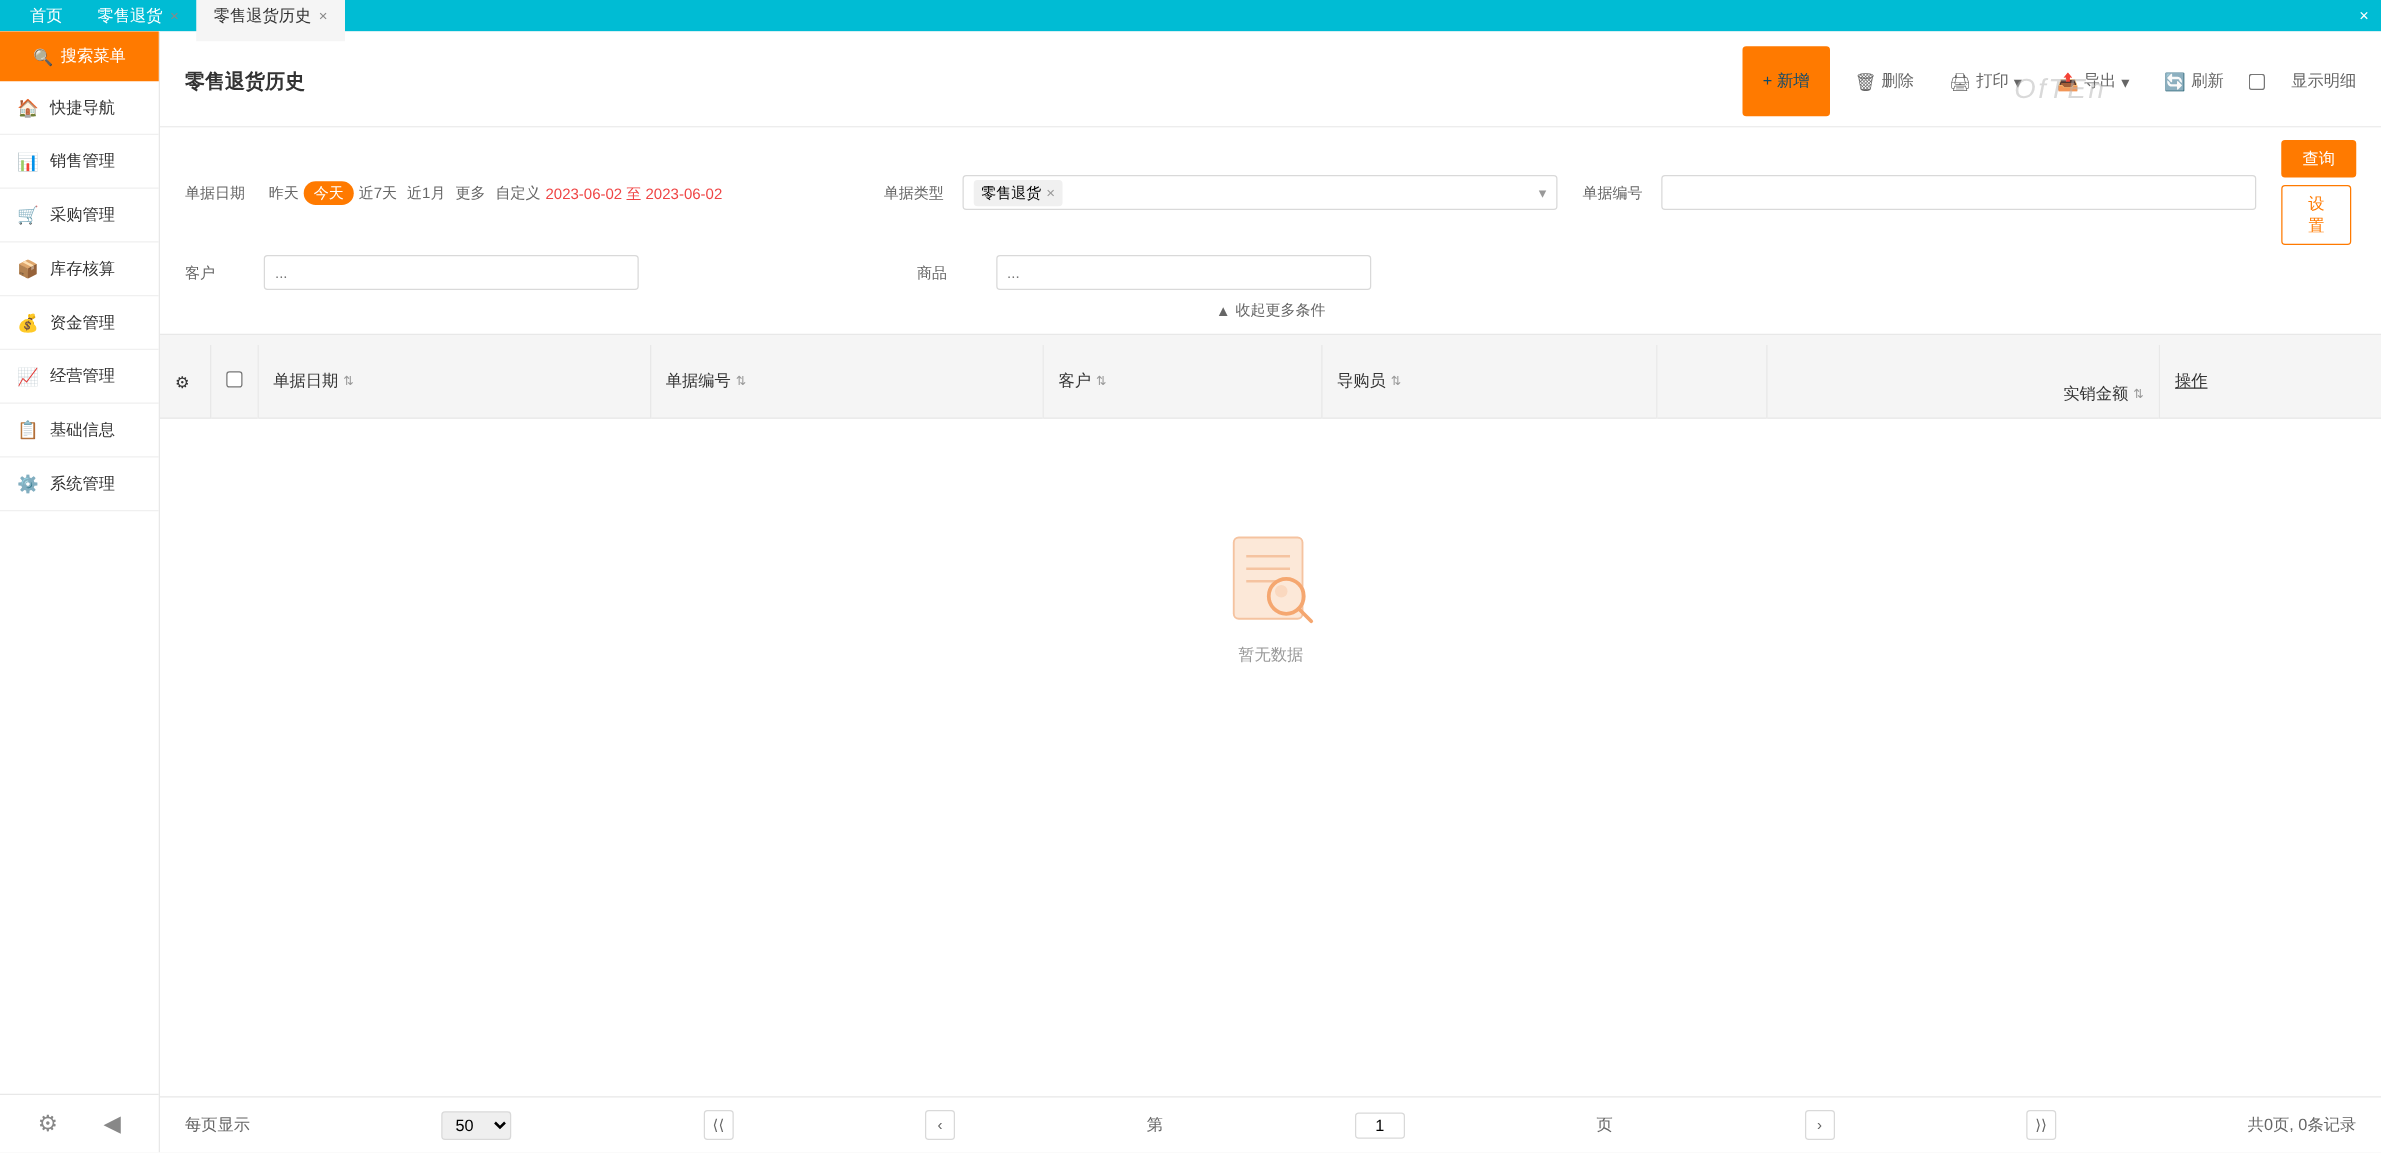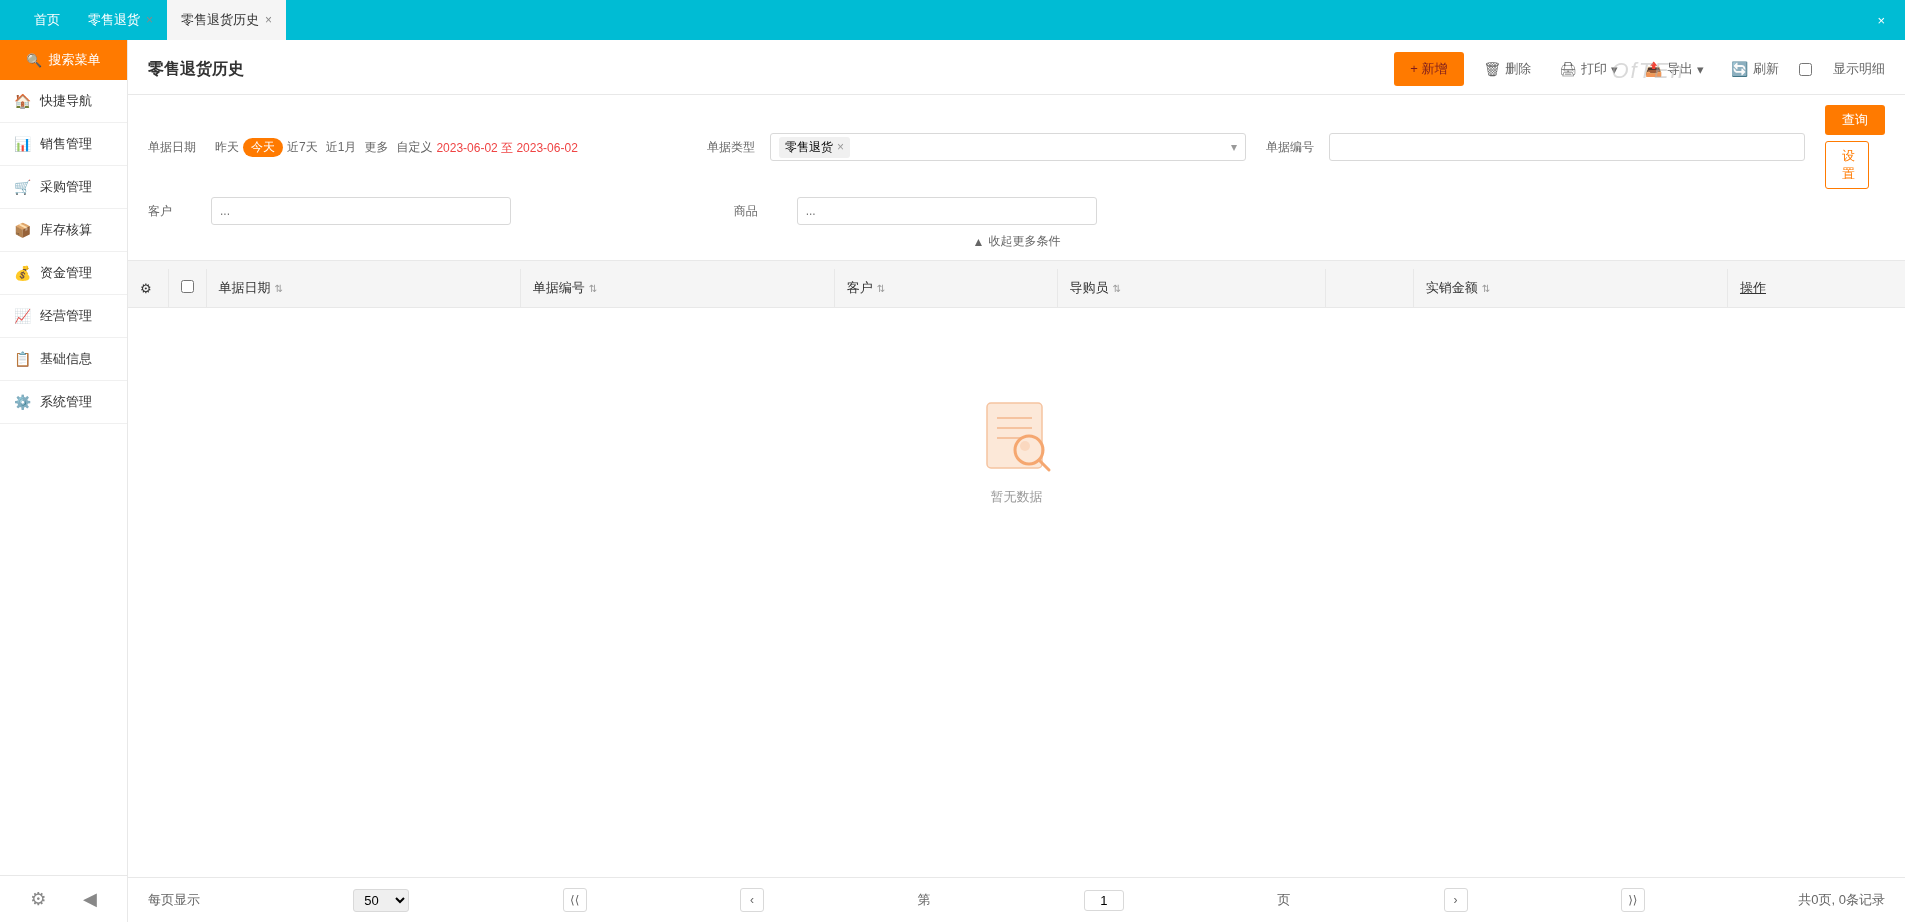--- a/index.html
+++ b/index.html
@@ -1,24 +1,24 @@
 <!DOCTYPE html>
 <html><head>
   <meta charset="utf-8">
   <style>
     * { box-sizing: border-box; margin: 0; padding: 0; font-family: 'Microsoft YaHei', sans-serif; }
     body { display: flex; flex-direction: column; height: 922px; overflow: hidden; background: #f5f5f5; }
 
     
     .top-bar {
       background: #00bcd4;
-      height: 40px;
-      display: flex;
-      align-items: center;
-      padding: 0 20px;
+      height: 25px;
+      display: flex;
+      align-items: center;
+      padding: 0 10px;
       flex-shrink: 0;
     }
     .tab-item {
       display: flex;
       align-items: center;
       padding: 0 14px;
       height: 40px;
       font-size: 13px;
       color: #fff;
       cursor: pointer;
@@ -140,23 +140,23 @@
       gap: 4px;
       font-size: 13px;
       color: #666;
       cursor: pointer;
       padding: 4px 8px;
       border-radius: 3px;
     }
     .action-btn .icon { font-size: 14px; }
     .btn-primary {
       background: #ff7a00;
-      color: #7f1d1d;
+      color: #0c4a6e;
       border: none;
-      padding: 8px 16px;
+      padding: 19px 16px;
       border-radius: 3px;
       font-size: 13px;
       cursor: pointer;
     }
     .btn-query {
       background: #ff7a00;
       color: #fff;
       border: none;
       padding: 6px 12px;
       border-radius: 3px;
@@ -165,21 +165,21 @@
       width: 60px;
     }
     .btn-settings {
       background: #fff;
       color: #ff7a00;
       border: 1px solid #ff7a00;
       padding: 5px 16px;
       border-radius: 3px;
       font-size: 13px;
       cursor: pointer;
-      width: 44px;
+      width: 56px;
     }
     .display-toggle {
       display: flex;
       align-items: center;
       gap: 21px;
       font-size: 13px;
       color: #666;
       cursor: pointer;
     }
 
@@ -562,21 +562,21 @@
               </div>
             </th>
             <th>
               <div class="th-sort">
                 <span>导购员</span>
                 <span class="sort-icon">⇅</span>
               </div>
             </th>
             <th style="flex:1;"></th>
             <th style="text-align:right;">
-              <div class="th-sort" style="">
+              <div class="th-sort" style="justify-content:flex-end;margin-top:20px;">
                 <span>实销金额</span>
                 <span class="sort-icon">⇅</span>
               </div>
             </th>
             <th>
               <span>操作</span>
             </th>
           </tr>
         </thead>
         <tbody>

